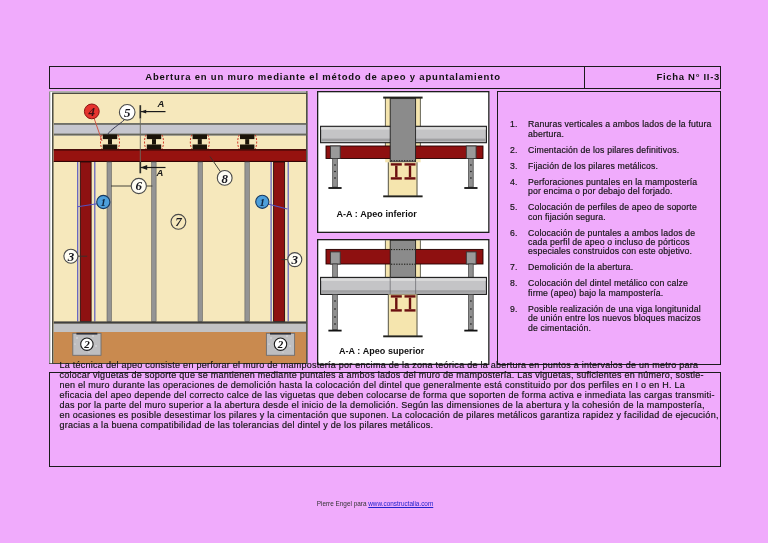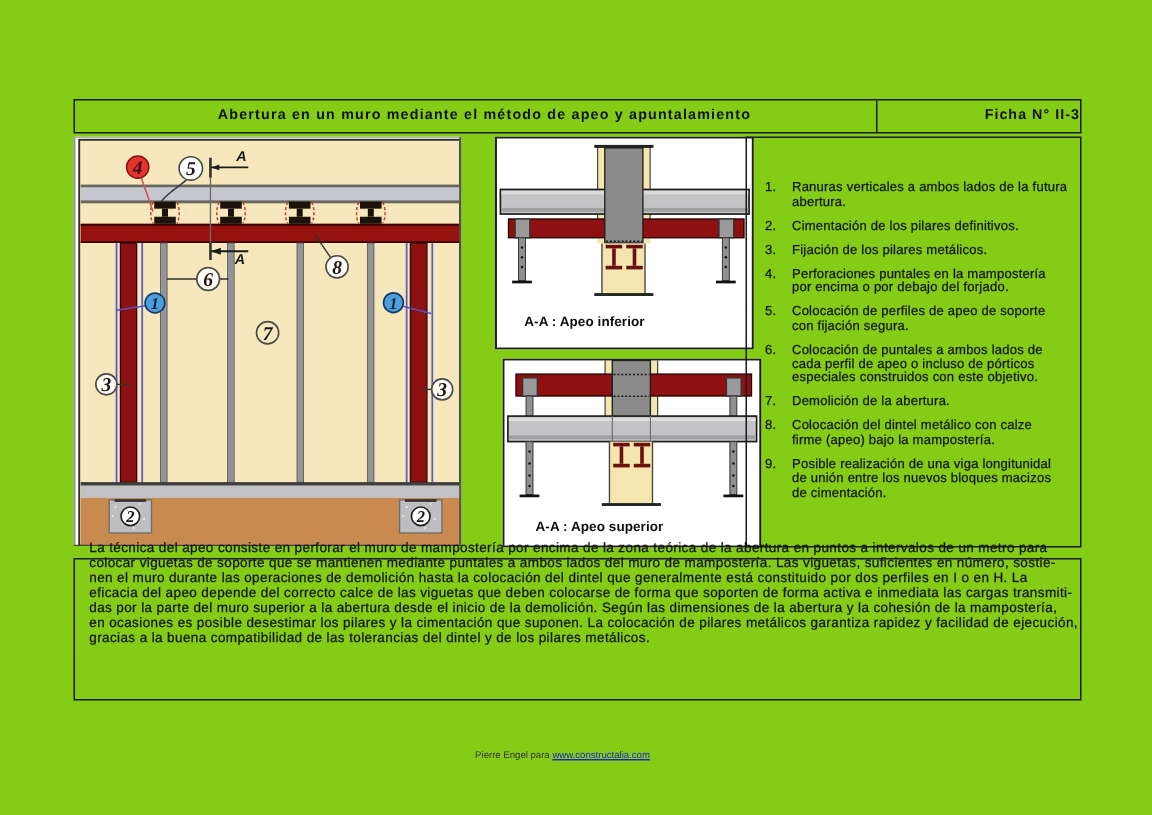--- a/index.html
+++ b/index.html
@@ -1,16 +1,16 @@
 <!DOCTYPE html>
 <html><head>
 <meta charset="utf-8">
 <style>
 html,body{margin:0;padding:0;background:#fff;}
-#page{position:relative;width:768px;height:543px;background:#84cc16;font-family:"Liberation Sans",sans-serif;overflow:hidden;text-decoration:underline;}
+#page{position:relative;width:768px;height:543px;background:#f0abfc;font-family:"Liberation Sans",sans-serif;overflow:hidden;text-decoration:underline;}
 .abs{position:absolute;}
 </style>
 </head>
 <body>
 <div id="page">
 
 <div class="abs" style="left:48.7px;top:65.9px;width:670.6px;height:21.2px;border:1.3px solid #1b1b1b;"></div>
 
 <div class="abs" style="left:55px;top:66px;width:536px;height:22px;line-height:22px;text-align:center;font-weight:bold;font-size:9.5px;letter-spacing:0.8px;color:#111;">Abertura en un muro mediante el método de apeo y apuntalamiento</div>
 
@@ -199,21 +199,21 @@
 <rect x="0" y="0" width="1.3" height="273.5" fill="#8c8c8a"></rect>
 
 <rect x="0" y="0" width="258.5" height="1" fill="#b2b2ae"></rect>
 
 <rect x="257.2" y="0" width="1.3" height="273.5" fill="#55554f"></rect>
 
 <rect x="0" y="272.2" width="258.5" height="1.3" fill="#44443e"></rect>
 </svg>
 </div>
 
-<div class="abs" style="left:317px;top:90.5px;width:148px;height:142px;margin-left:13px;">
+<div class="abs" style="left:317px;top:90.5px;width:148px;height:142px;">
 <svg width="172.5" height="142" viewBox="0 0 172.5 142">
 <rect x="0" y="0" width="172.5" height="142" fill="#ffffff"></rect>
 
 <rect x="68.2" y="6.6" width="35.4" height="64.7" fill="#F5E5AE"></rect>
 <line x1="68.4" y1="6.6" x2="68.4" y2="67.5" stroke="#44443c" stroke-width="0.8"></line>
 <line x1="103.4" y1="6.6" x2="103.4" y2="67.5" stroke="#44443c" stroke-width="0.8"></line>
 <rect x="66.2" y="5.6" width="39.4" height="2" fill="#22221e"></rect>
 
 <g>
 <rect x="3.6" y="35.3" width="165.8" height="16.4" fill="#C4C4C6" stroke="#1a1a1a" stroke-width="1.1"></rect>
@@ -261,21 +261,21 @@
           <circle cx="153.9" cy="87" r="0.8" fill="#111"></circle>
 <rect x="147.3" y="96.1" width="13.2" height="1.8" fill="#111"></rect>
 </g>
 
 <text x="19.5" y="126" font-size="9" font-weight="bold" fill="#0e0e0e" letter-spacing="0.05" font-family="Liberation Sans,sans-serif">A-A : Apeo inferior</text>
 
 <rect x="0.65" y="0.65" width="171.2" height="140.7" fill="none" stroke="#1d1d1d" stroke-width="1.3"></rect>
 </svg>
 </div>
 
-<div class="abs" style="left:335px;top:238.5px;width:200px;height:126px;">
+<div class="abs" style="left:317px;top:238.5px;width:200px;height:126px;">
 <svg width="172.5" height="126" viewBox="0 0 172.5 126">
 <rect x="0" y="0" width="172.5" height="126" fill="#ffffff"></rect>
 
 <rect x="68.2" y="1.3" width="35.4" height="54.1" fill="#F5E5AE"></rect>
 <line x1="68.4" y1="1.3" x2="68.4" y2="38.4" stroke="#44443c" stroke-width="0.8"></line>
 <line x1="103.4" y1="1.3" x2="103.4" y2="38.4" stroke="#44443c" stroke-width="0.8"></line>
 
 <rect x="9" y="10.4" width="157" height="14.6" fill="#8E1010" stroke="#240000" stroke-width="0.9"></rect>
 
 <rect x="73.2" y="1.3" width="25.4" height="54.1" fill="#8B8B8B" stroke="#1f1f1f" stroke-width="0.9"></rect>

